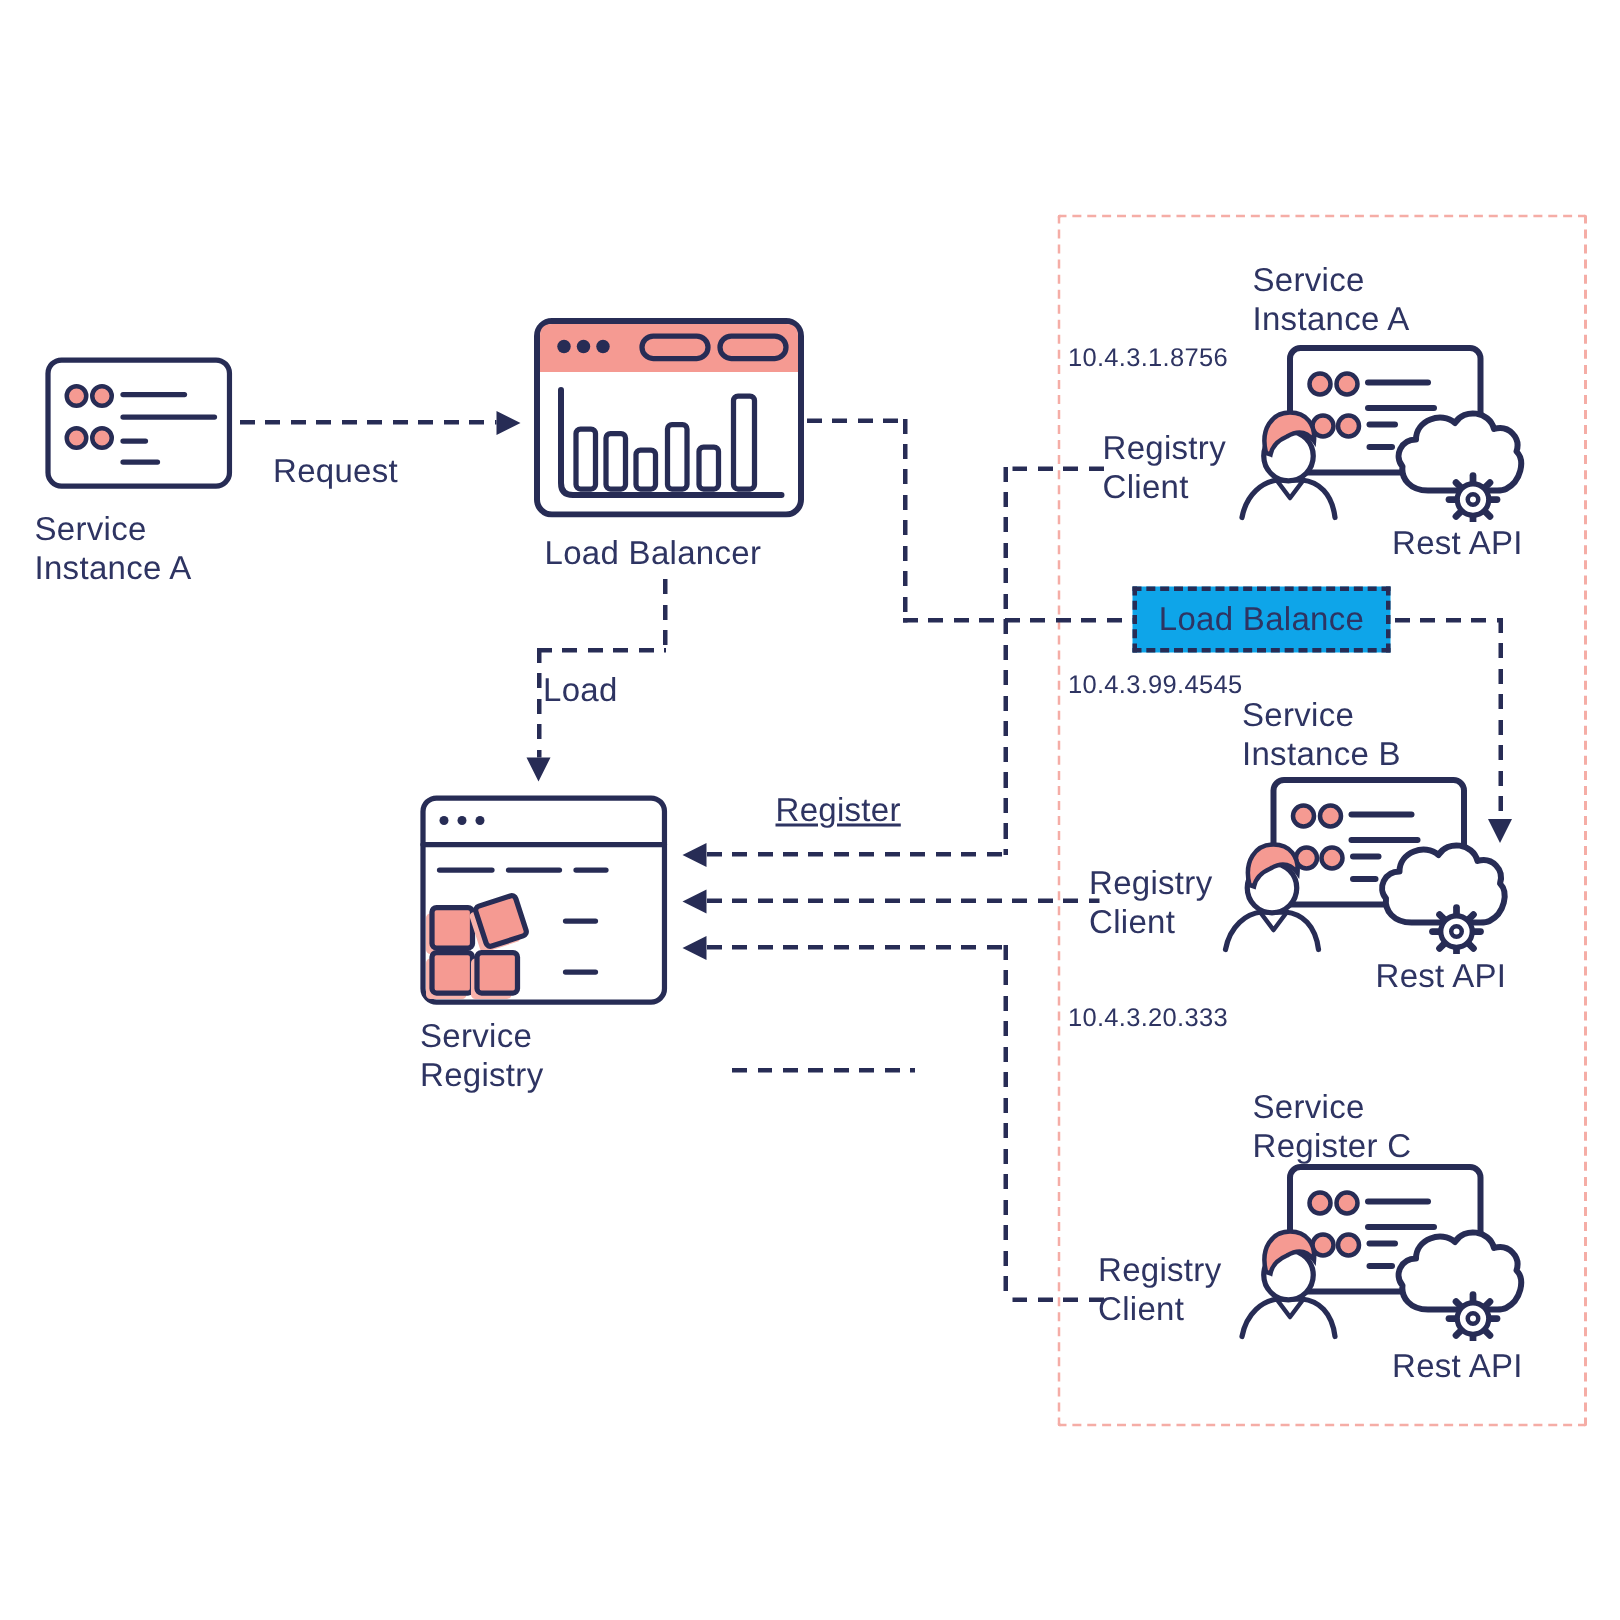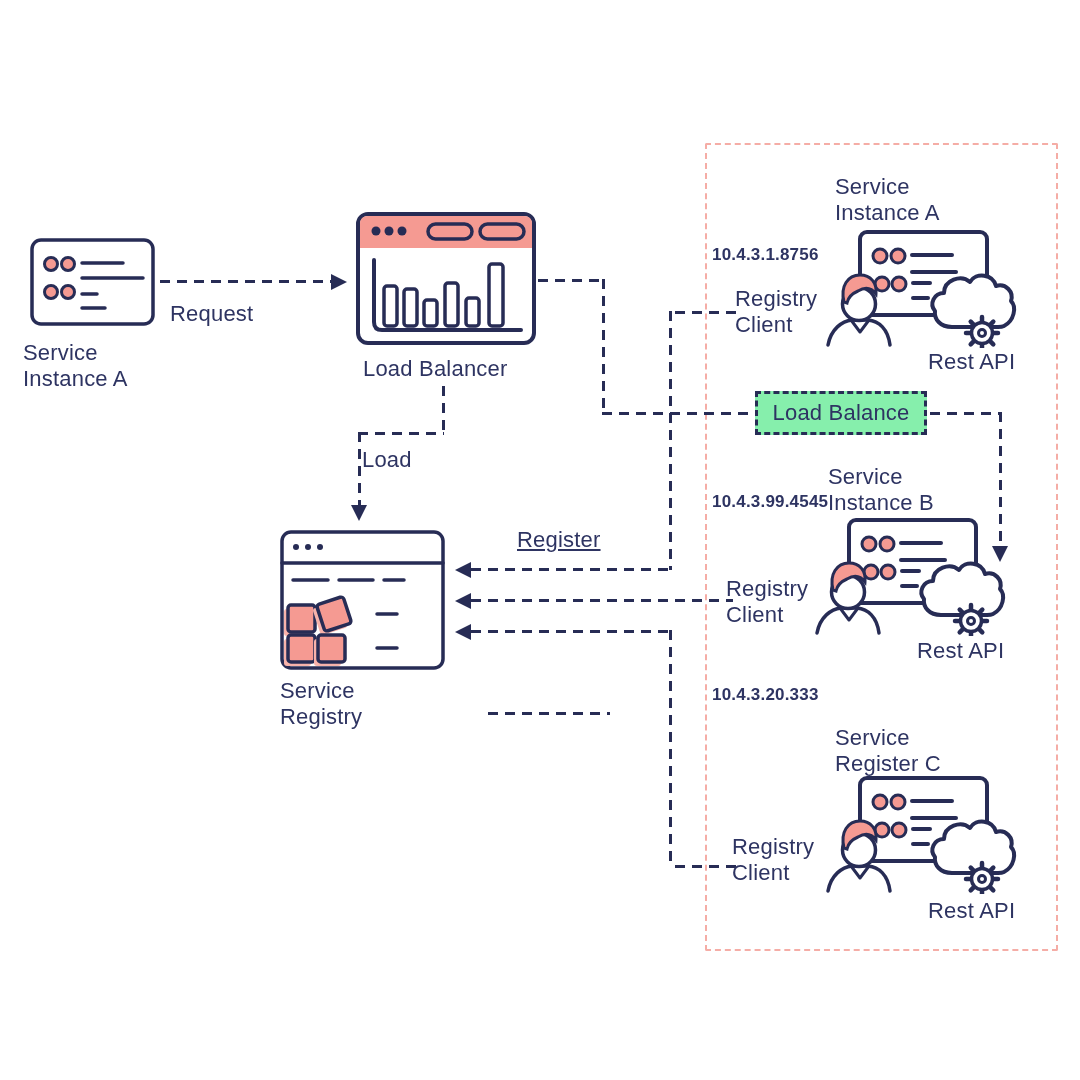--- a/index.html
+++ b/index.html
@@ -17,24 +17,24 @@
       background:repeating-linear-gradient(90deg,var(--navy) 0 10px,transparent 10px 17px);}
   .dv{position:absolute;width:3px;z-index:2;
       background:repeating-linear-gradient(180deg,var(--navy) 0 10px,transparent 10px 17px);}
   .ah{position:absolute;width:0;height:0;z-index:2;}
   .ah.right{border-top:8px solid transparent;border-bottom:8px solid transparent;border-left:16px solid var(--navy);}
   .ah.left{border-top:8px solid transparent;border-bottom:8px solid transparent;border-right:16px solid var(--navy);}
   .ah.down{border-left:8px solid transparent;border-right:8px solid transparent;border-top:16px solid var(--navy);}
   
   .lbl{position:absolute;z-index:4;color:var(--text);font-size:22px;line-height:26px;
        text-align:left;font-weight:500;letter-spacing:.2px;}
-  .ip{position:absolute;z-index:4;color:var(--text);font-size:17px;font-weight:700;letter-spacing:.2px;margin-top:16px;}
+  .ip{position:absolute;z-index:4;color:var(--text);font-size:17px;font-weight:400;letter-spacing:.2px;}
   .node{position:absolute;z-index:3;}
   
-  .lb-box{position:absolute;z-index:3;border:3px dashed var(--navy);background:#86efac;
+  .lb-box{position:absolute;z-index:3;border:3px dashed var(--navy);background:#0ea5e9;
           display:flex;align-items:center;justify-content:center;}
   .panel{position:absolute;z-index:0;border:2px dashed var(--panel-border);border-radius:2px;}
   
   svg{display:block}
   svg .st{stroke:var(--navy);fill:none;stroke-linecap:round;stroke-linejoin:round;}
   svg .stw{stroke:var(--navy);fill:#fff;stroke-linecap:round;stroke-linejoin:round;}
   svg .cp{fill:var(--pink);stroke:var(--navy);}
   svg .fn{fill:var(--navy);stroke:none;}
   svg .fp{fill:var(--pink);stroke:none;}
   svg .fps{fill:var(--pink-shadow);stroke:none;}
@@ -95,21 +95,21 @@
       <line class="st" x1="52" y1="70" x2="75" y2="70" stroke-width="3.5"></line>
     </svg>
   </div>
   <div class="lbl" style="left:23px;top:340px;width:140px;">
     <div>Service</div>
     <div>Instance A</div>
   </div>
 
   <div class="dh" style="left:160px;top:280px;width:171px;"></div>
   <div class="ah right" style="left:331px;top:274px;"></div>
-  <div class="lbl" style="left:170px;top:301px;width:120px;">Request</div>
+  <div class="lbl" style="left:182px;top:301px;width:120px;">Request</div>
 
   <div class="node" style="left:356px;top:212px;">
     <svg width="180" height="133" viewBox="0 0 180 133">
       <rect class="stw" x="2" y="2" width="176" height="129" rx="10" stroke-width="4"></rect>
       <path class="fp" d="M12,4 L168,4 Q176,4 176,12 L176,36 L4,36 L4,12 Q4,4 12,4 Z"></path>
       <circle class="fn" cx="20" cy="19" r="4.5"></circle>
       <circle class="fn" cx="33" cy="19" r="4.5"></circle>
       <circle class="fn" cx="46" cy="19" r="4.5"></circle>
       <rect class="st" x="72" y="12" width="44" height="15" rx="7.5" stroke-width="3.5"></rect>
       <rect class="st" x="124" y="12" width="44" height="15" rx="7.5" stroke-width="3.5"></rect>
@@ -198,21 +198,21 @@
   <div class="lbl" style="left:735px;top:286px;width:104px;">
     <div>Registry</div>
     <div>Client</div>
   </div>
   <div class="lbl" style="left:928px;top:349px;width:120px;">Rest API</div>
 
   <div class="lbl" style="left:828px;top:464px;width:160px;">
     <div>Service</div>
     <div>Instance B</div>
   </div>
-  <div class="ip" style="left:712px;top:476px;">10.4.3.99.4545</div>
+  <div class="ip" style="left:712px;top:447px;">10.4.3.99.4545</div>
   <div class="node" style="left:807px;top:516px;">
     <svg width="215" height="120" viewBox="0 0 215 120">
         <use href="#inst-icon"></use>
       </svg>
   </div>
   <div class="lbl" style="left:726px;top:576px;width:104px;">
     <div>Registry</div>
     <div>Client</div>
   </div>
   <div class="lbl" style="left:917px;top:638px;width:120px;">Rest API</div>

